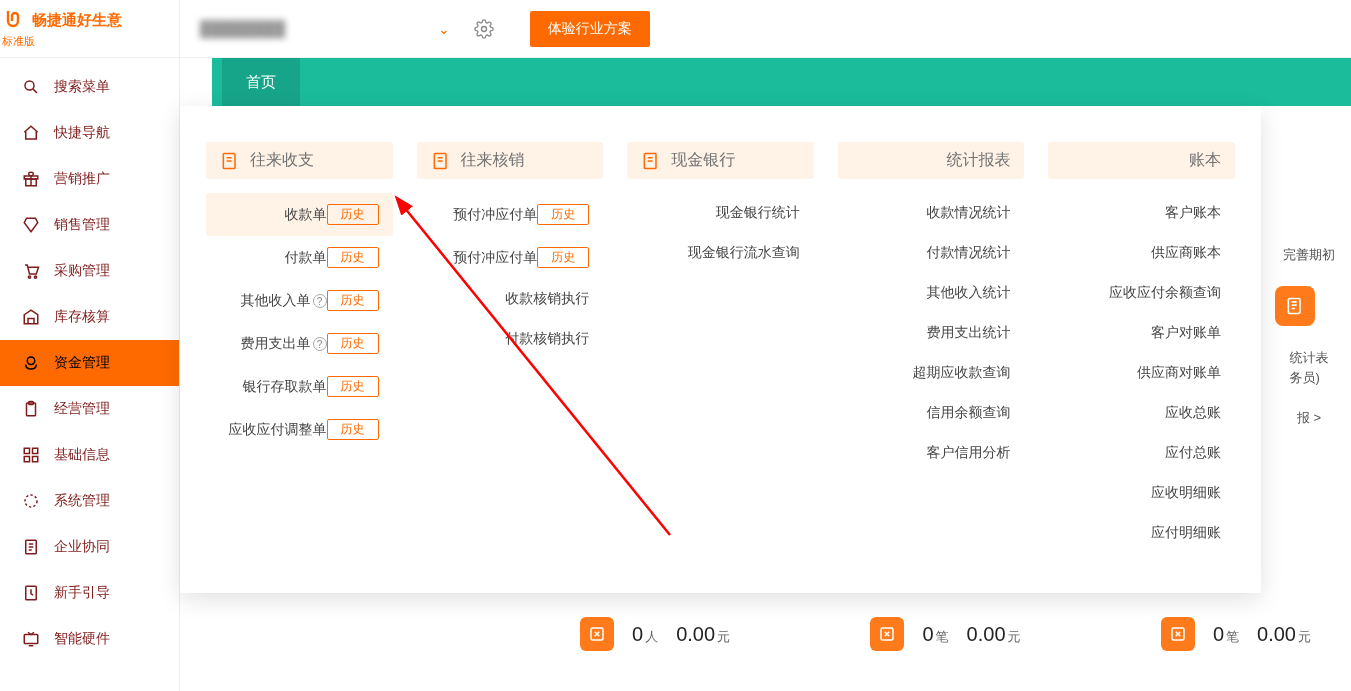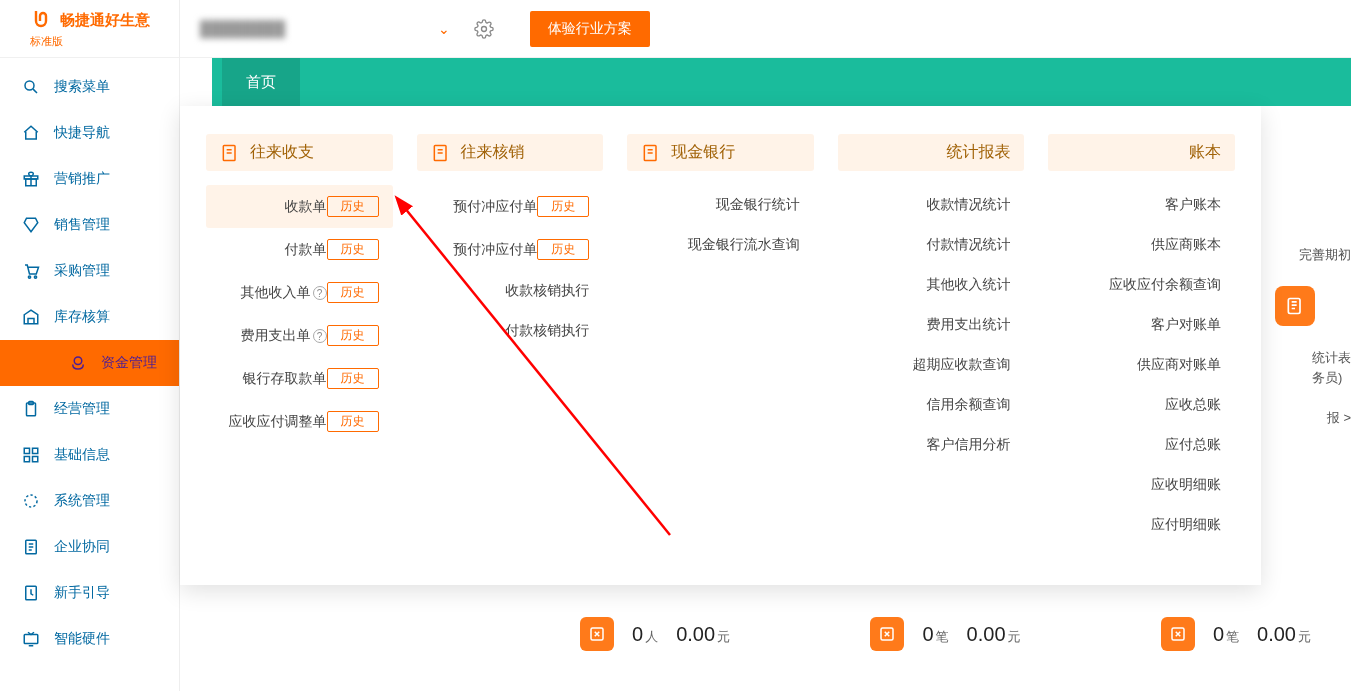--- a/index.html
+++ b/index.html
@@ -1,55 +1,55 @@
 <!DOCTYPE html>
 <html><head>
   <meta charset="utf-8">
   <style>
     * { box-sizing: border-box; margin: 0; padding: 0; }
     body { font-family: "Microsoft YaHei", "PingFang SC", sans-serif; font-size: 14px; color: #333; background: #f5f5f5; overflow: hidden; }
     .app { display: flex; width: 1351px; height: 691px; position: relative; }
     
     
     .sidebar { width: 180px; background: #fff; border-right: 1px solid #eee; display: flex; flex-direction: column; }
-    .logo-area { height: 58px; padding: 6px 28px; border-bottom: 1px solid #f0f0f0; display: flex; flex-direction: column; justify-content: center; }
+    .logo-area { height: 58px; padding: 6px 0; border-bottom: 1px solid #f0f0f0; display: flex; flex-direction: column; justify-content: center; }
     .logo-row { display: flex; align-items: center; gap: 8px; }
     .logo-mark { width: 24px; height: 24px; color: #ff6a00; }
     .logo-text { font-size: 15px; font-weight: 600; color: #ff6a00; }
     .logo-sub { font-size: 11px; color: #ff6a00; margin-top: 2px; margin-left: 2px; }
     .nav { flex: 1; overflow-y: auto; padding-top: 6px; }
-    .nav-item { display: flex; align-items: center; gap: 14px; padding: 14px 22px; color: #0369a1; cursor: pointer; font-size: 14px; }
-    .nav-item.active { background: #ff6a00; color: #4c1d95; justify-content: flex-end; }
+    .nav-item { display: flex; align-items: center; gap: 14px; padding: 14px 22px; color: #7f1d1d; cursor: pointer; font-size: 14px; }
+    .nav-item.active { background: #ff6a00; color: #000000; }
     .nav-item .nav-icon { width: 18px; height: 18px; display: inline-flex; align-items: center; justify-content: center; flex-shrink: 0; }
     
     
     .main { flex: 1; display: flex; flex-direction: column; position: relative; background: #fff; }
     .topbar { height: 58px; display: flex; align-items: center; padding: 0 20px; gap: 12px; border-bottom: 1px solid #f0f0f0; }
     .org-name { font-size: 15px; color: #999; filter: blur(3px); min-width: 220px; }
     .chev-down { color: #ff6a00; font-size: 14px; padding: 0 6px; cursor: pointer; }
     .gear { color: #888; width: 20px; height: 20px; cursor: pointer; margin-left: 6px; }
     .cta-btn { margin-left: 24px; background: #ff6a00; color: #fff; border: none; padding: 9px 18px; border-radius: 2px; font-size: 14px; cursor: pointer; }
     .tabbar { background: #1abc9c; height: 48px; display: flex; align-items: stretch; padding-left: 10px; margin-left: 32px; }
     .tab { display: flex; align-items: center; padding: 0 24px; color: #fff; font-size: 15px; cursor: pointer; }
     .tab.active { background: #17a589; }
     
     
     .mega { position: absolute; left: 180px; top: 106px; right: 90px; background: #fff; box-shadow: 0 6px 22px rgba(0,0,0,0.12); padding: 28px 14px 40px 14px; display: flex; gap: 0; z-index: 50; }
     .mega-col { flex: 1; padding: 0 12px; }
-    .mega-head { display: flex; align-items: center; gap: 10px; background: #fff3e8; color: #a16207; font-size: 16px; font-weight: 500; padding: 8px 14px; border-radius: 3px; margin-bottom: 14px; }
+    .mega-head { display: flex; align-items: center; gap: 10px; background: #fff3e8; color: #737373; font-size: 16px; font-weight: 500; padding: 8px 14px; border-radius: 3px; margin-bottom: 14px; margin-top: 8px; }
     .mega-head.plain { background: #fff3e8; justify-content: flex-end; }
     .mega-head .head-icon { width: 20px; height: 20px; }
     .mega-item { display: flex; align-items: center; justify-content: flex-end; padding: 11px 14px; border-radius: 3px; cursor: pointer; font-size: 14px; color: #444; }
     .mega-item.active { background: #fff3e8; }
     .mega-item .hist { border: 1px solid #ff6a00; color: #ff6a00; font-size: 12px; padding: 1px 13px; border-radius: 2px; }
     .mega-item .q { display: inline-flex; width: 14px; height: 14px; border: 1px solid #aaa; border-radius: 50%; font-size: 10px; align-items: center; justify-content: center; color: #888; margin-left: 2px; }
     
     
     .bg-dash { position: absolute; left: 180px; top: 106px; right: 0; bottom: 0; padding: 14px 20px; z-index: 10; }
-    .right-slice { position: absolute; right: 0; top: 140px; width: 88px; display: flex; flex-direction: column; gap: 22px; font-size: 13px; color: #555; align-items: flex-end; padding-left: 4px; }
+    .right-slice { position: absolute; right: 0; top: 140px; width: 88px; display: flex; flex-direction: column; gap: 22px; font-size: 13px; color: #555; align-items: center; padding-left: 4px; }
     .right-slice .pill { background: #ff7a1a; width: 40px; height: 40px; border-radius: 8px; display: flex; align-items: center; justify-content: center; color: #fff; align-self: flex-start; margin-left: 8px; }
     .stats-row { position: absolute; left: 220px; bottom: 40px; right: 40px; display: flex; justify-content: space-between; }
     .stat { display: flex; align-items: center; gap: 18px; }
     .stat-ic { width: 34px; height: 34px; background: #ff7a1a; border-radius: 6px; display: flex; align-items: center; justify-content: center; color: #fff; }
     .stat .v1 { font-size: 20px; color: #222; }
     .stat .u { font-size: 13px; color: #666; margin-left: 2px; }
     
     
     .arrow-svg { position: absolute; left: 390px; top: 195px; z-index: 60; pointer-events: none; }
   </style>

